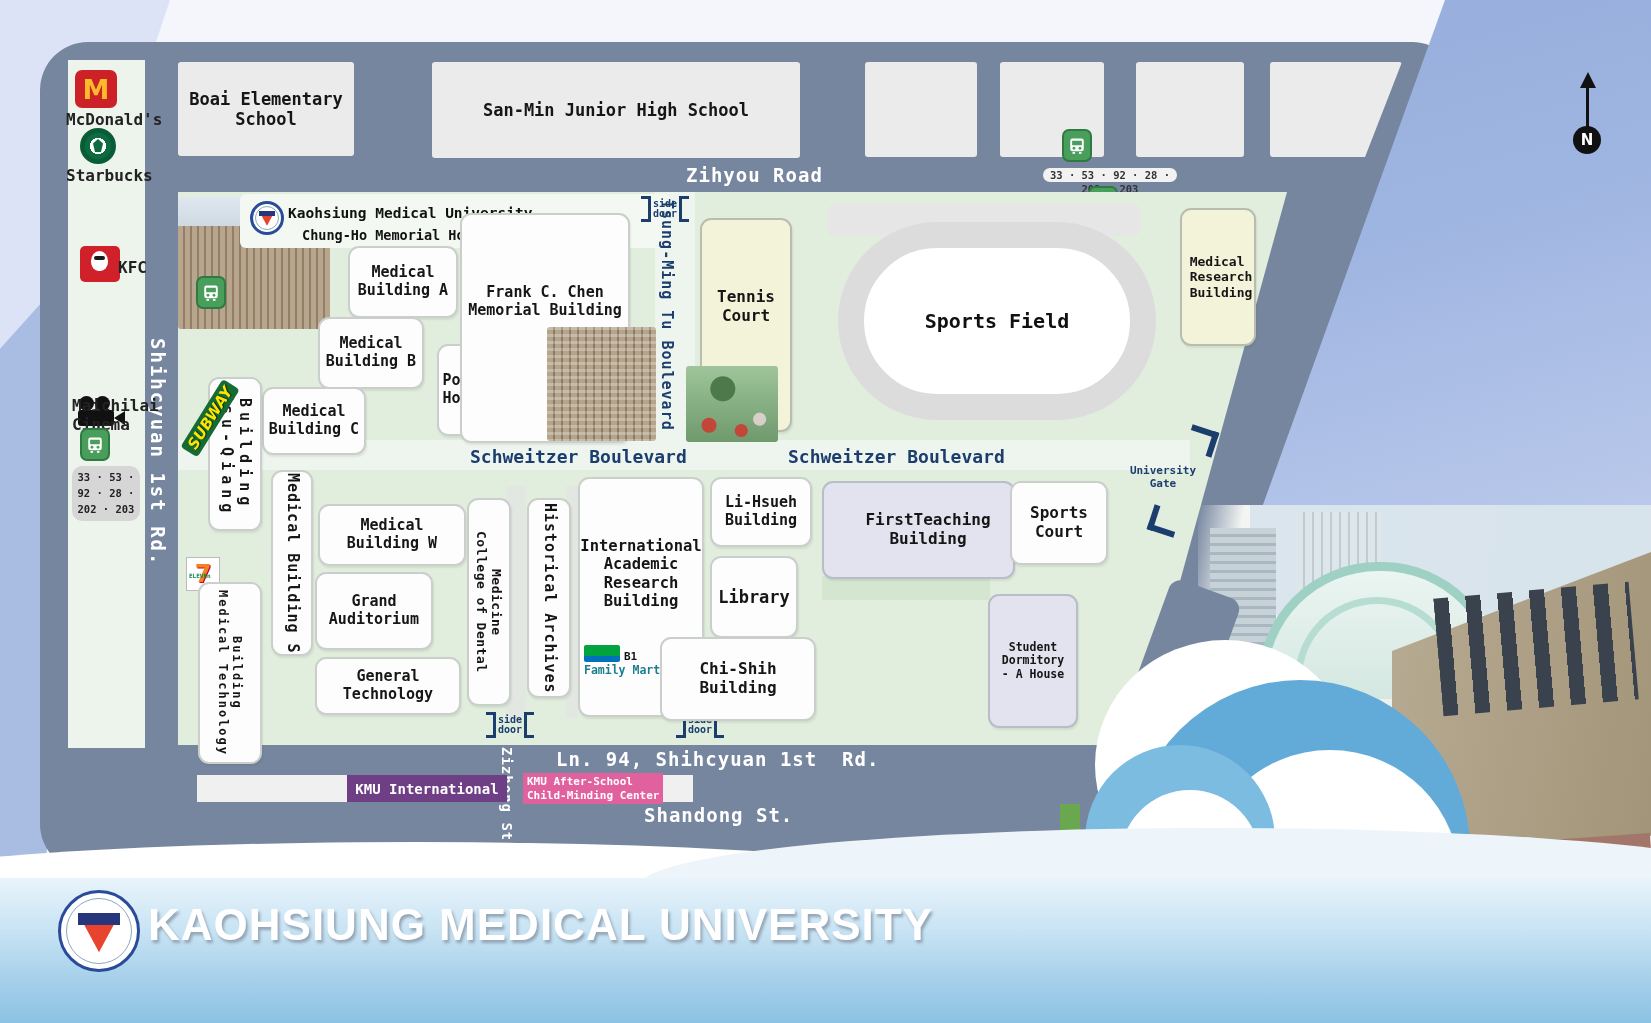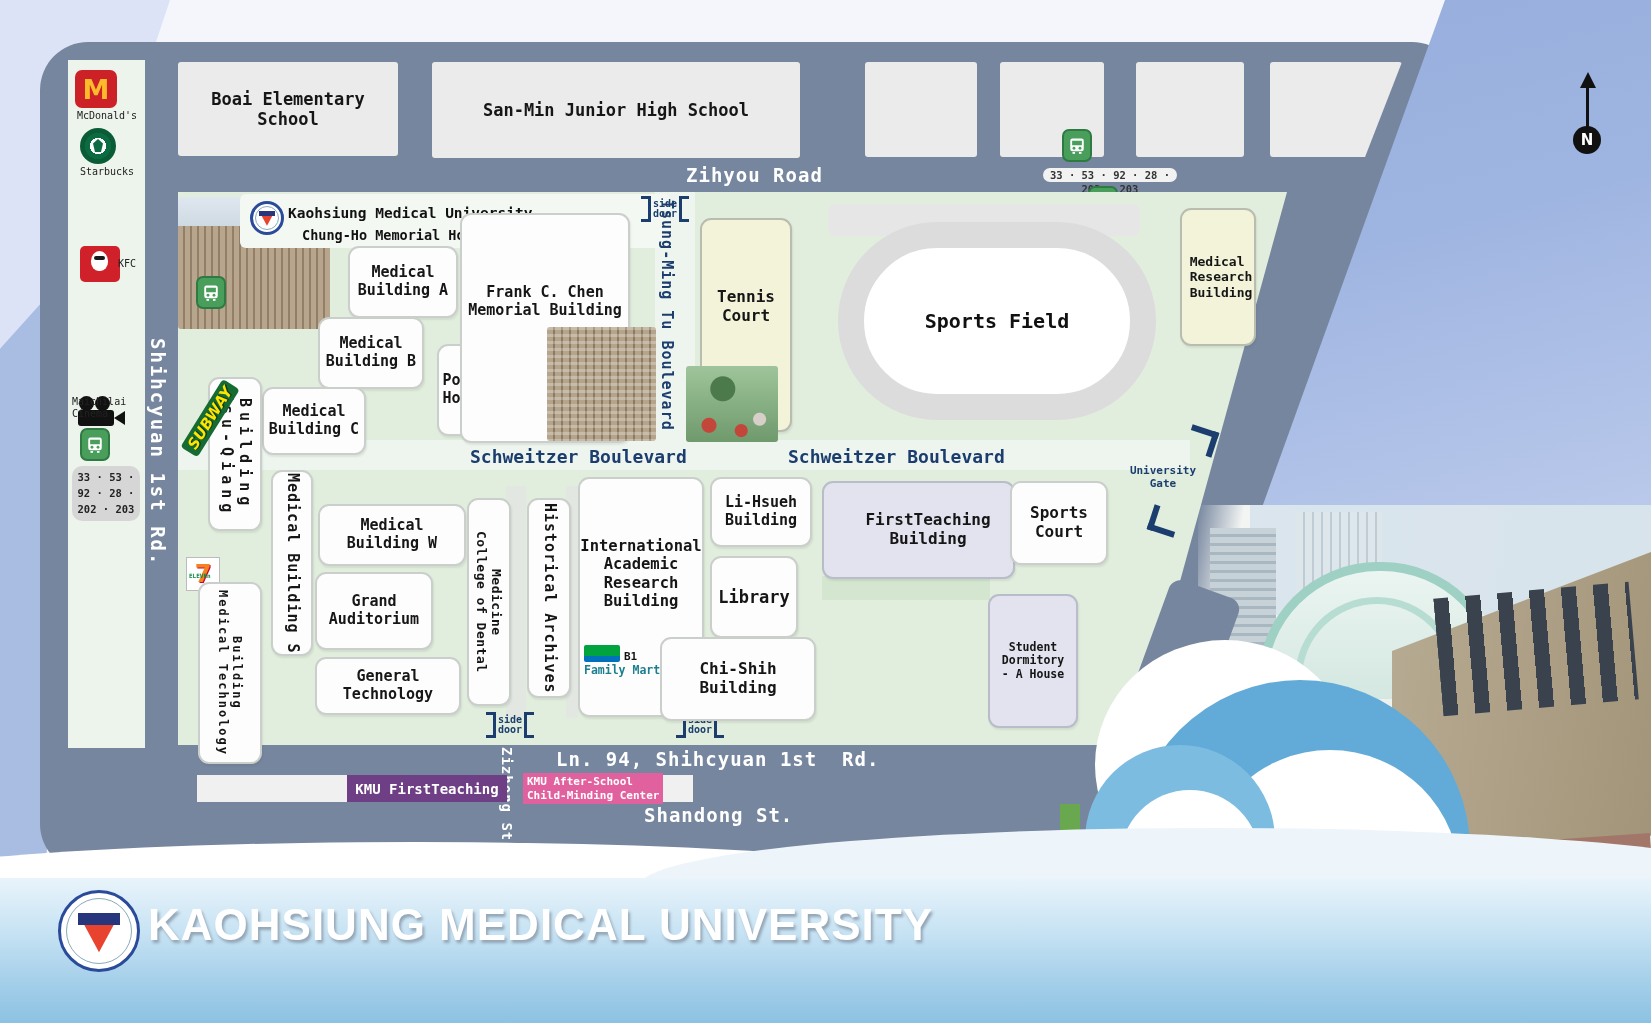--- a/index.html
+++ b/index.html
@@ -22,21 +22,21 @@
   
   .b{background:#fdfdfd;border:2px solid #cbcfcb;border-radius:11px;display:flex;align-items:center;
      justify-content:center;text-align:center;font-weight:bold;font-size:15px;color:#161616;
      white-space:pre-line;line-height:1.18;box-shadow:1px 2px 2px rgba(60,80,60,.10);z-index:2;}
   .b.yellow{background:#f2f3d8;border-color:#b9bdb0;}
   .b.lav{background:#e2e3ef;border-color:#b9bcc9;}
   .school{background:#ebebeb;border:none;border-radius:3px;box-shadow:none;}
   .z2{z-index:2;} .z5{z-index:5;} .z7{z-index:7;}
   
   .sidebar{left:68px;top:60px;width:77px;height:688px;background:#edf4ec;z-index:2;}
-  .side-lbl{font-weight:normal;font-size:10px;color:#222;text-align:center;white-space:pre-line;line-height:1.2;}
+  .side-lbl{font-weight:bold;font-size:16px;color:#222;text-align:center;white-space:pre-line;line-height:1.2;}
   
   .bus{width:26px;height:29px;background:#4a9e5c;border:2px solid #2e7a42;border-radius:7px;
        display:flex;align-items:center;justify-content:center;z-index:2;}
   .bus svg{width:18px;height:20px;}
   
   .sidedoor{display:flex;align-items:center;gap:2px;color:#1c3e6f;z-index:2;}
   .sd-brk{width:7px;height:20px;border:3px solid #1c3e6f;}
   .sd-brk.l{border-left:none;} .sd-brk.r{border-right:none;}
   .sd-txt{font-weight:bold;font-size:10px;line-height:1.05;white-space:pre-line;text-align:left;}
   
@@ -136,21 +136,21 @@
 </style>
 </head>
 <body>
 
 <div id="canvas">
 
   <div class="abs bg-lav"></div>
   <div class="abs bg-peri-left"></div>
   <div class="abs map-body"></div>
 
-  <div class="abs b school z2" style="left:178px;top:62px;width:220px;height:94px;font-size:17px;">Boai Elementary School</div>
+  <div class="abs b school z2" style="left:178px;top:62px;width:176px;height:94px;font-size:17px;">Boai Elementary School</div>
   <div class="abs b school z2" style="left:432px;top:62px;width:368px;height:96px;font-size:17px;">San-Min Junior High School</div>
   <div class="abs b school z2" style="left:865px;top:62px;width:112px;height:95px;"></div>
   <div class="abs b school z2" style="left:1000px;top:62px;width:104px;height:95px;"></div>
   <div class="abs b school z2" style="left:1136px;top:62px;width:108px;height:95px;"></div>
   <div class="abs b school z2" style="left:1270px;top:62px;width:132px;height:95px;clip-path:polygon(0 0,100% 0,72% 100%,0 100%);"></div>
 
   <div class="abs bus" style="left:1062px;top:129px;">
     <svg viewBox="0 0 24 24">
         <rect x="3" y="2" width="18" height="17" rx="3" fill="#fff"></rect>
         <rect x="5.5" y="5" width="13" height="6" fill="#4a9e5c"></rect>
@@ -321,21 +321,21 @@
 Dormitory
 - A House</div>
 
   <div class="abs blvd-lbl z2" style="left:1106px;top:464px;width:114px;text-align:center;font-size:11px;white-space:pre-line;">University
 Gate</div>
   <div class="abs gate-brk up" style="left:1188px;top:428px;"></div>
   <div class="abs gate-brk low" style="left:1150px;top:508px;"></div>
 
   <div class="abs z2" style="left:197px;top:775px;width:150px;height:27px;background:#f0f0f0;"></div>
   <div class="abs z2" style="left:347px;top:775px;width:160px;height:27px;background:#6f3f86;color:#fff;display:flex;
-       align-items:center;justify-content:center;font-weight:bold;font-size:14px;">KMU FirstTeaching</div>
+       align-items:center;justify-content:center;font-weight:bold;font-size:14px;">KMU International</div>
   <div class="abs z2" style="left:523px;top:773px;width:140px;height:31px;background:#e0619e;color:#fff;display:flex;
        align-items:center;font-weight:bold;font-size:11px;white-space:pre-line;line-height:1.25;padding-left:4px;box-sizing:border-box;">KMU After-School
 Child-Minding Center</div>
   <div class="abs z2" style="left:663px;top:775px;width:30px;height:27px;background:#f0f0f0;"></div>
   <div class="abs greensq" style="left:1060px;top:804px;width:20px;height:28px;"></div>
 
   <div class="abs bg-peri-right"></div>
   <div class="abs compass-head"></div>
   <div class="abs compass-stem"></div>
   <div class="abs compass-circle">N</div>

